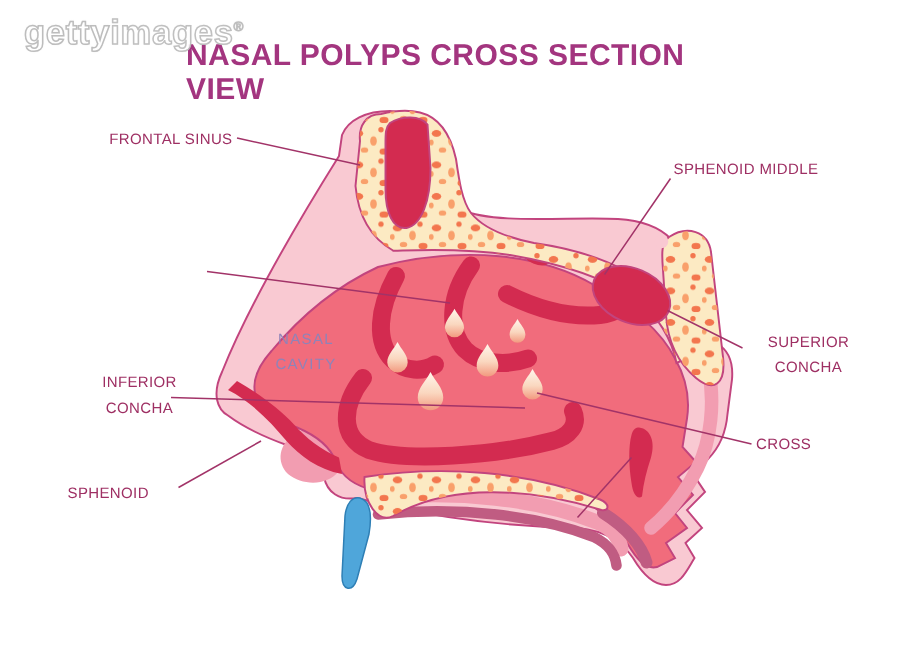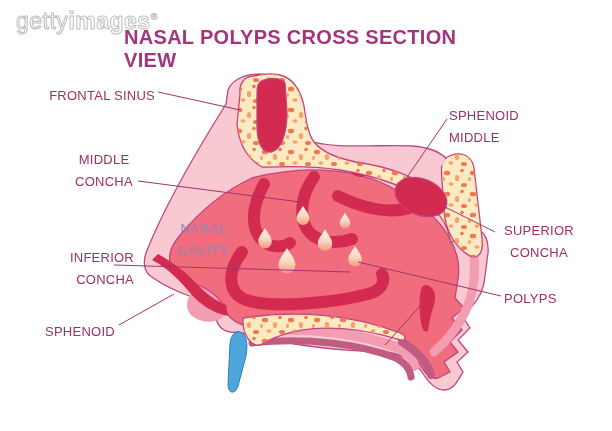--- a/index.html
+++ b/index.html
@@ -7,41 +7,41 @@
     position:relative;width:612px;height:431px;background:#fff;overflow:hidden;
     font-family:"Liberation Sans",sans-serif;
   }
   .stage svg{position:absolute;left:0;top:0;}
   
   .watermark{
     position:absolute;left:16px;top:8px;font-size:23px;line-height:1.2;
     color:#ffffff;-webkit-text-stroke:1px var(--watermark-gray,#bdbdbd);
     text-shadow:0 0 1px rgba(160,160,160,.55);letter-spacing:.5px;z-index:5;
   }
-  .wm-bold{font-weight:400;}
+  .wm-bold{font-weight:700;}
   .wm-light{font-weight:700;opacity:.95;text-align:center;}
   .wm-reg{font-size:9px;vertical-align:super;-webkit-text-stroke:.6px var(--watermark-gray,#bdbdbd);}
   
   .title{
     position:absolute;left:124px;top:26px;width:376px;margin:0;
     font-size:20px;font-weight:600;letter-spacing:.3px;color:var(--title-magenta,#a3357f);
     z-index:4;
   }
   
   .lbl{
-    position:absolute;font-size:13px;line-height:1.72;letter-spacing:.25px;
+    position:absolute;font-size:10px;line-height:1.72;letter-spacing:.25px;
     color:var(--label-ink,#9e2f63);z-index:4;font-weight:400;
   }
   .lbl-frontal{left:30px;top:85px;width:125px;text-align:right;}
   .lbl-sphenoid{left:449px;top:105px;width:120px;text-align:left;}
   .lbl-middle{left:59px;top:149px;width:90px;text-align:center;}
   .lbl-nasalcavity{left:170px;top:218px;width:68px;text-align:center;
     color:var(--cavity-label-purple,#8f83b8);letter-spacing:.9px;}
   .lbl-superior{left:494px;top:220px;width:90px;text-align:center;}
-  .lbl-inferior{left:52px;top:247px;width:82px;text-align:right;}
+  .lbl-inferior{left:52px;top:247px;width:82px;text-align:center;}
   .lbl-polyps{left:504px;top:288px;width:70px;text-align:left;}
   .lbl-vestibule{left:45px;top:321px;width:82px;text-align:left;}
   .lbl-tube{left:268px;top:343px;width:150px;text-align:center;}
   
   .f-skin{fill:var(--skin-pink,#f9c9d2);}
   .f-midpink{fill:var(--mid-pink,#f29db1);}
   .f-cavity{fill:var(--cavity-pink,#f16c7c);}
   .f-darkred{fill:var(--dark-red,#d32b50);}
   .f-bone{fill:var(--bone-cream,#fceac3);}
   .f-tooth{fill:var(--tooth-blue,#4fa6da);}
@@ -173,20 +173,19 @@
       <line class="leader" x1="385" y1="345" x2="421" y2="305"></line>
     </g>
   </svg>
 
   <div class="watermark"><span class="wm-bold">getty</span><span class="wm-light">images</span><span class="wm-reg">®</span></div>
 
   <h1 class="title">NASAL POLYPS CROSS SECTION VIEW</h1>
 
   <div class="lbl lbl-frontal">FRONTAL SINUS</div>
   <div class="lbl lbl-sphenoid">SPHENOID MIDDLE</div>
-  <div class="lbl lbl-middle">MIDDLE CONCHA</div>
   <div class="lbl lbl-nasalcavity">NASAL CAVITY</div>
   <div class="lbl lbl-superior">SUPERIOR CONCHA</div>
   <div class="lbl lbl-inferior">INFERIOR CONCHA</div>
-  <div class="lbl lbl-polyps">POLYPS</div>
+  <div class="lbl lbl-polyps">CROSS</div>
   <div class="lbl lbl-vestibule">SPHENOID</div>
 
 </div>
 
 </body></html>

